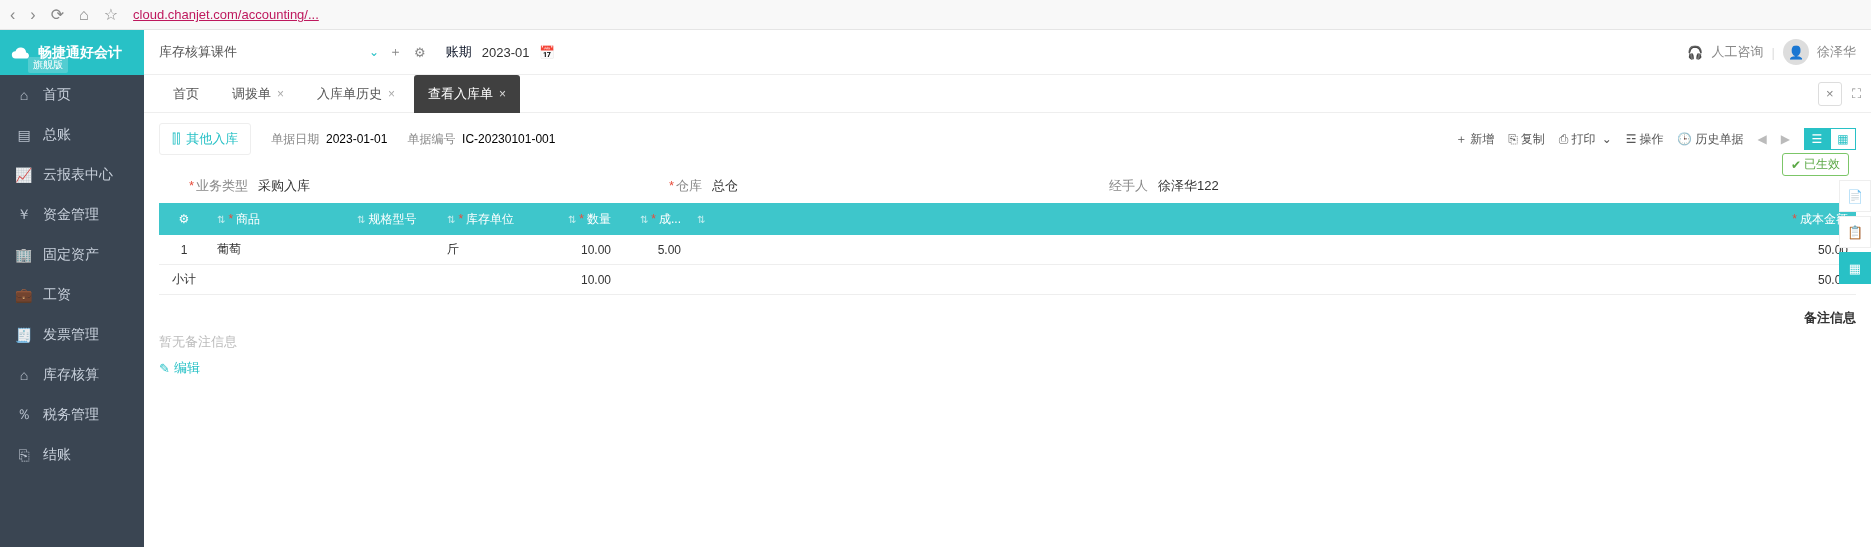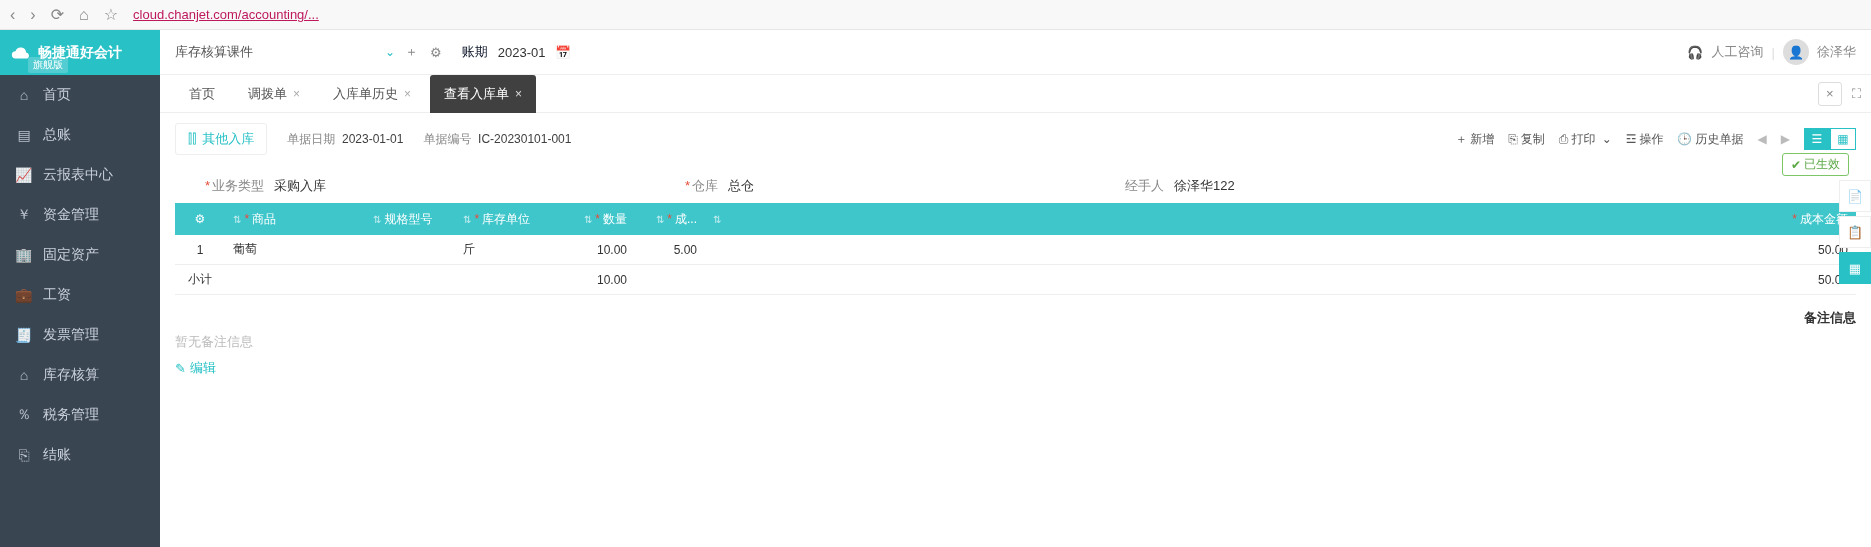--- a/index.html
+++ b/index.html
@@ -1,21 +1,21 @@
 <!DOCTYPE html>
 <html><head>
 <meta charset="utf-8">
 <style>
 * { margin:0; padding:0; box-sizing:border-box; font-family:"Microsoft YaHei","PingFang SC",sans-serif; }
 body { background:#fff; font-size:13px; color:#333; }
 .browser-bar { height:30px; background:#f8f8f8; border-bottom:1px solid #e5e5e5; display:flex; align-items:center; padding:0 10px; gap:15px; overflow:hidden; }
 .browser-bar .nav-icon { color:#888; font-size:16px; cursor:pointer; }
 .url-box { flex:0 1 auto; color:#be185d; white-space:nowrap;text-decoration:underline; }
 .app { display:flex; height:517px; }
-.sidebar { width:160px; background:#3a4552; color:#c8d0db; display:flex; flex-direction:column; }
+.sidebar { width:144px; background:#3a4552; color:#c8d0db; display:flex; flex-direction:column; }
 .sidebar-header { height:45px; background:#28c1c6; display:flex; align-items:center; padding:0 10px; gap:6px; color:#fff; position:relative; }
 .sidebar-header .logo-name { font-size:14px; font-weight:bold; }
 .sidebar-header .edition { font-size:10px; background:rgba(255,255,255,0.2); padding:1px 5px; border-radius:2px; position:absolute; bottom:2px; left:28px; }
 .sidebar-item { height:40px; display:flex; align-items:center; padding:0 15px; gap:10px; cursor:pointer; font-size:14px; }
 .sidebar-item .icon { width:18px; text-align:center; opacity:0.9; }
 .main { flex:1; display:flex; flex-direction:column; background:#fff; position:relative; }
 .topbar { height:45px; border-bottom:1px solid #eee; display:flex; align-items:center; padding:0 15px; gap:10px; }
 .context-select { min-width:200px; border:none; color:#555; padding:4px 0; }
 .chev-down { color:#28c1c6; font-size:12px; }
 .top-icons { display:flex; gap:12px; align-items:center; color:#888; }
@@ -28,21 +28,21 @@
 .tab.active { background:#404040; color:#fff; border-radius:3px 3px 0 0; }
 .tab .close { font-size:12px; color:#aaa; }
 .tab.active .close { color:rgba(255,255,255,0.8); }
 .tabs-right { position:absolute; right:10px; display:flex; gap:10px; align-items:center; color:#888; }
 .close-btn { width:24px; height:24px; border:1px solid #ddd; border-radius:3px; display:flex; align-items:center; justify-content:center; cursor:pointer; }
 .content { padding:10px 15px; position:relative; }
 .doc-header { display:flex; align-items:center; gap:20px; margin-bottom:8px; }
 .doc-type-tag { border:1px solid #eee; background:#fff; padding:6px 12px; border-radius:3px; display:flex; align-items:center; gap:6px; color:#28c1c6; font-weight:500; }
 .doc-type-tag .bar-icon { color:#28c1c6; }
 .meta { display:flex; gap:20px; font-size:12px; color:#888; }
-.meta b { color:#404040; font-weight:normal; }
+.meta b { color:#000000; font-weight:normal; }
 .doc-actions { margin-left:auto; display:flex; align-items:center; gap:14px; color:#555; font-size:12px; }
 .doc-actions .act { display:flex; align-items:center; gap:3px; cursor:pointer; }
 .view-toggle { display:flex; }
 .view-toggle .vb { width:26px; height:22px; border:1px solid #28c1c6; display:flex; align-items:center; justify-content:center; cursor:pointer; }
 .view-toggle .vb.active { background:#28c1c6; color:#fff; }
 .view-toggle .vb:not(.active) { color:#28c1c6; }
 .status-badge { position:absolute; right:22px; top:40px; border:1px solid #7cc668; color:#5aa845; padding:2px 8px; border-radius:3px; font-size:12px; display:flex; align-items:center; gap:3px; }
 .form-row { display:flex; gap:60px; margin:22px 0 8px 30px; font-size:13px; }
 .form-item { display:flex; gap:10px; }
 .form-item .lbl { color:#888; }

